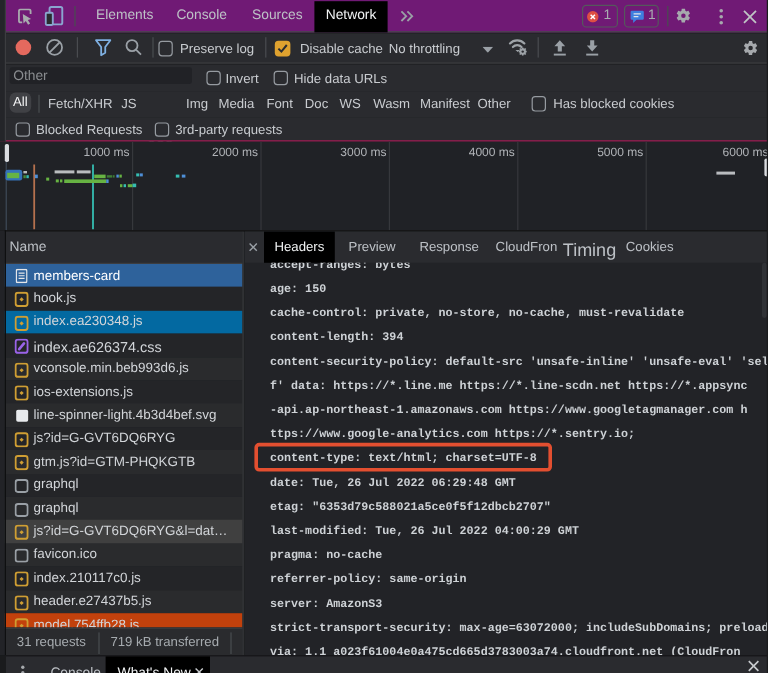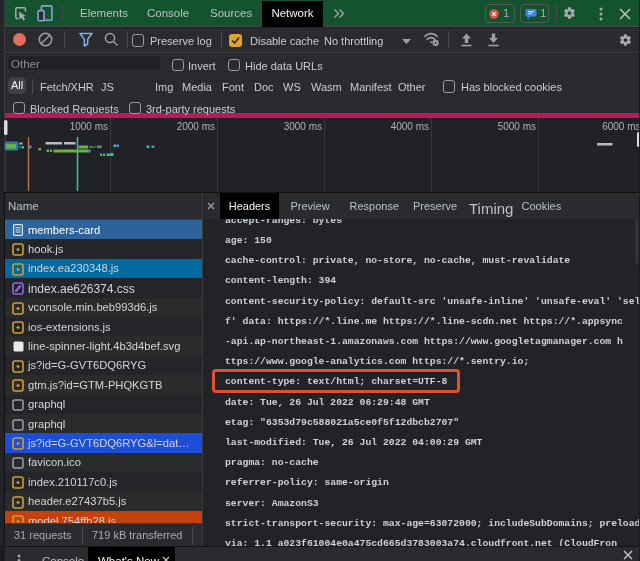--- a/index.html
+++ b/index.html
@@ -8,21 +8,21 @@
   .abs { position:absolute; }
   .row { position:absolute; left:0; width:640px; }
   .lbl { position:absolute; color:#c9ccd0; font-size:11px; white-space:nowrap; }
   .tab { position:absolute; color:#bdc1c6; font-size:11.5px; white-space:nowrap; }
   .cb { position:absolute; width:12px; height:12.5px; border:1.5px solid #969ba1; border-radius:3px; background:transparent; }
   .sep { position:absolute; width:1px; background:#4a4c50; }
 </style>
 </head>
 <body>
 
-<div class="row" style="top:0;height:27px;background:#14532d;border-bottom:1px solid #47484b;">
+<div class="row" style="top:0;height:27px;background:#701a75;border-bottom:1px solid #47484b;">
 
   <svg class="abs" style="left:14.5px;top:7px;" width="13" height="15" viewBox="0 0 13 15">
     <path d="M3.5 11.7 H2.2 A1.4 1.4 0 0 1 0.8 10.3 V2.2 A1.4 1.4 0 0 1 2.2 0.8 H9.1 A1.4 1.4 0 0 1 10.5 2.2 V4.6" fill="none" stroke="#a8abae" stroke-width="1.5"></path>
     <path d="M4 4.7 L4.6 12.6 L6.5 10.6 L8.4 13.7 L10.1 12.6 L8.2 9.6 L10.9 8.9 Z" fill="#a8abae"></path>
   </svg>
 
   <svg class="abs" style="left:37px;top:4px;" width="17" height="18" viewBox="0 0 17 18">
     <rect x="4.3" y="1.9" width="10.6" height="14.4" rx="1.4" fill="none" stroke="#8aa5cf" stroke-width="1.6"></rect>
     <rect x="1.1" y="6.6" width="5.9" height="10.2" rx="1" fill="#2a2b2f" stroke="#8aa5cf" stroke-width="1.6"></rect>
   </svg>
@@ -144,21 +144,21 @@
   <div class="lbl" style="left:222px;top:5px;">Font</div>
   <div class="lbl" style="left:254px;top:5px;">Doc</div>
   <div class="lbl" style="left:283px;top:5px;">WS</div>
   <div class="lbl" style="left:311px;top:5px;">Wasm</div>
   <div class="lbl" style="left:350px;top:5px;">Manifest</div>
   <div class="lbl" style="left:398px;top:5px;">Other</div>
   <div class="cb" style="left:443px;top:4px;"></div>
   <div class="lbl" style="left:461px;top:5px;">Has blocked cookies</div>
 </div>
 
-<div class="row" style="top:98px;height:20px;background:#2a2b2f;border-bottom:5px solid #be185d;">
+<div class="row" style="top:98px;height:20px;background:#2a2b2f;border-bottom:1px solid #be185d;">
   <div class="cb" style="left:12.5px;top:3.5px;"></div>
   <div class="lbl" style="left:30px;top:5px;">Blocked Requests</div>
   <div class="cb" style="left:128.5px;top:3.5px;"></div>
   <div class="lbl" style="left:146px;top:5px;">3rd-party requests</div>
 </div>
 
 <div class="row" style="top:118px;height:74px;background:#202226;">
   <svg width="640" height="74" viewBox="0 0 640 74">
     <g stroke="#36383c" stroke-width="1">
       <path d="M110.5 0v74 M217.5 0v74 M324.5 0v74 M431.5 0v74 M538.5 0v74"></path>
@@ -282,21 +282,21 @@
             <rect x="1" y="1" width="10" height="10" rx="2" fill="none" stroke="#9aa0a6" stroke-width="1.5"></rect>
           </svg>
           <div style="position:absolute;left:28px;top:3.5px;font-size:11.2px;color:#d2d5d9;white-space:nowrap;">graphql</div>
         </div>
         <div style="position:absolute;left:0;top:194.0px;width:202px;height:19.4px;background:#2a2b2d;">
           <svg width="12" height="12" viewBox="0 0 12 12" style="position:absolute;left:12px;top:4.5px;">
             <rect x="1" y="1" width="10" height="10" rx="2" fill="none" stroke="#9aa0a6" stroke-width="1.5"></rect>
           </svg>
           <div style="position:absolute;left:28px;top:3.5px;font-size:11.2px;color:#d2d5d9;white-space:nowrap;">graphql</div>
         </div>
-        <div style="position:absolute;left:0;top:213.4px;width:202px;height:19.4px;background:#1d4ed8;">
+        <div style="position:absolute;left:0;top:213.4px;width:202px;height:19.4px;background:#404040;">
           <svg width="12" height="13" viewBox="0 0 12 13" style="position:absolute;left:12px;top:4px;">
             <rect x="1" y="1" width="10" height="11" rx="2" fill="none" stroke="#cf9e33" stroke-width="1.6"></rect>
             <path d="M6 4.8 L7.8 6.5 L6 8.2 L4.2 6.5 Z" fill="#cf9e33"></path>
           </svg>
           <div style="position:absolute;left:28px;top:3.5px;font-size:11.2px;color:#d2d5d9;white-space:nowrap;">js?id=G-GVT6DQ6RYG&amp;l=dat…</div>
         </div>
         <div style="position:absolute;left:0;top:232.8px;width:202px;height:19.4px;background:#2a2b2d;">
           <svg width="12" height="12" viewBox="0 0 12 12" style="position:absolute;left:12px;top:4.5px;">
             <rect x="1" y="1" width="10" height="10" rx="2" fill="none" stroke="#9aa0a6" stroke-width="1.5"></rect>
           </svg>
@@ -334,21 +334,21 @@
   </div>
 
   <div class="abs" style="left:204px;top:0;width:436px;height:354px;background:#222327;">
     <div class="abs" style="left:0;top:0;width:436px;height:26px;background:#2a2b2f;">
       <svg class="abs" style="left:3px;top:9px;" width="8" height="8" viewBox="0 0 8 8">
           <path d="M1 1 7 7 M7 1 1 7" stroke="#9aa0a6" stroke-width="1.2"></path>
         </svg>
       <div class="abs" style="left:16px;top:0;width:59px;height:26px;background:#000;color:#f1f3f4;font-size:11px;line-height:26px;text-align:center;">Headers</div>
       <div class="tab" style="left:86.5px;top:7px;font-size:11px;">Preview</div>
       <div class="tab" style="left:145.5px;top:7px;font-size:11px;">Response</div>
-      <div class="tab" style="left:209px;top:7px;font-size:11px;">Preserve</div>
+      <div class="tab" style="left:209px;top:7px;font-size:11px;">CloudFron</div>
       <div class="tab" style="left:265px;top:7px;font-size:15px;">Timing</div>
       <div class="tab" style="left:317.5px;top:7px;font-size:11px;">Cookies</div>
     </div>
     <div id="hdrs" class="abs" style="left:0;top:26px;width:436px;height:328px;overflow:hidden;">
         <div style="position:absolute;left:21px;top:-4.3px;font:bold 9.75px 'Liberation Mono',monospace;color:#ced2d6;white-space:pre;">accept-ranges: bytes</div>
         <div style="position:absolute;left:21px;top:15.9px;font:bold 9.75px 'Liberation Mono',monospace;color:#ced2d6;white-space:pre;">age: 150</div>
         <div style="position:absolute;left:21px;top:36.1px;font:bold 9.75px 'Liberation Mono',monospace;color:#ced2d6;white-space:pre;">cache-control: private, no-store, no-cache, must-revalidate</div>
         <div style="position:absolute;left:21px;top:56.3px;font:bold 9.75px 'Liberation Mono',monospace;color:#ced2d6;white-space:pre;">content-length: 394</div>
         <div style="position:absolute;left:21px;top:96.7px;font:bold 9.75px 'Liberation Mono',monospace;color:#ced2d6;white-space:pre;">f' data: https://*.line.me https://*.line-scdn.net https://*.appsync</div>
         <div style="position:absolute;left:21px;top:76.5px;font:bold 9.75px 'Liberation Mono',monospace;color:#ced2d6;white-space:pre;">content-security-policy: default-src 'unsafe-inline' 'unsafe-eval' 'sel</div>

